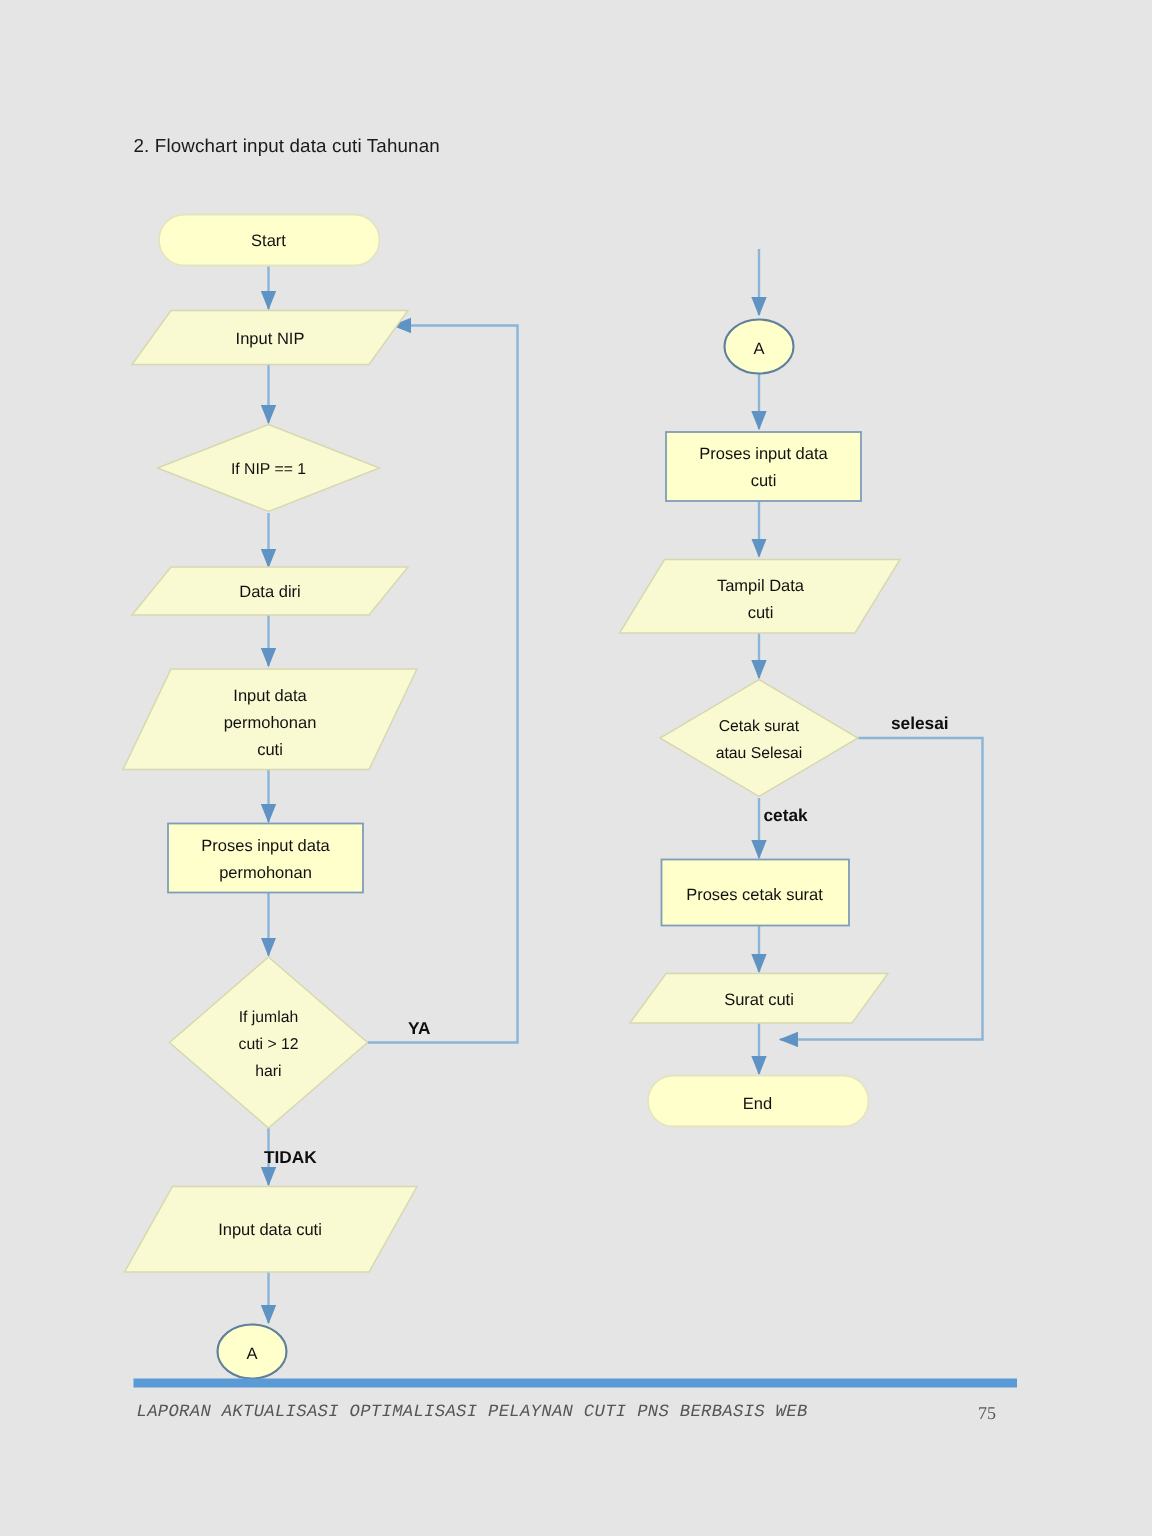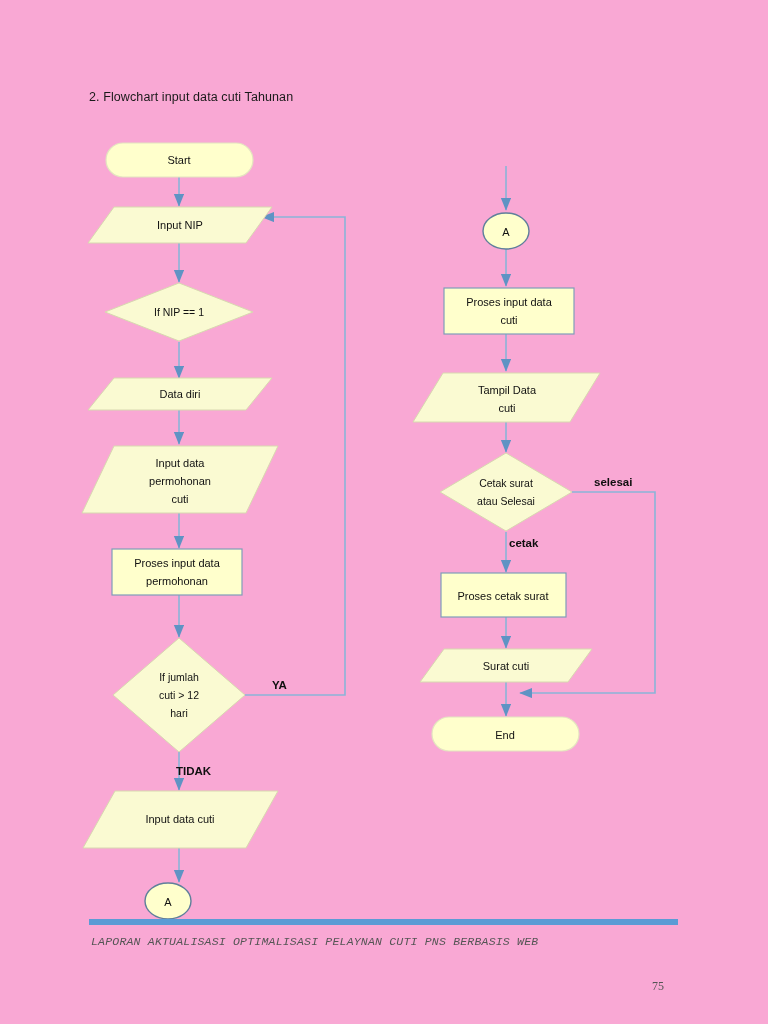--- a/index.html
+++ b/index.html
@@ -13,21 +13,21 @@
     height: 1024px;
     position: relative;
     font-family: "Liberation Sans", sans-serif;
     overflow: hidden;
   }
   #page {
     position: absolute;
     inset: 0;
     width: 768px;
     height: 1024px;
-    background: #f9a8d4;
+    background: #e5e5e5;
   }
   #heading {
     position: absolute;
     left: 89px;
     top: 90px;
     font-size: 12.5px;
     color: #1a1a1a;
     letter-spacing: 0.1px;
     white-space: nowrap;
   }
@@ -67,21 +67,21 @@
     font-family: Liberation Mono, monospace;
     font-style: italic;
     font-size: 11.5px;
     color: #555555;
     white-space: nowrap;
     letter-spacing: 0.2px;
   }
   #footer-page {
     position: absolute;
     left: 652px;
-    top: 979px;
+    top: 935px;
     font-family: "Liberation Serif", serif;
     font-size: 12px;
     color: #555555;
   }
 </style>
 </head>
 <body>
 
 <div id="page">
 

